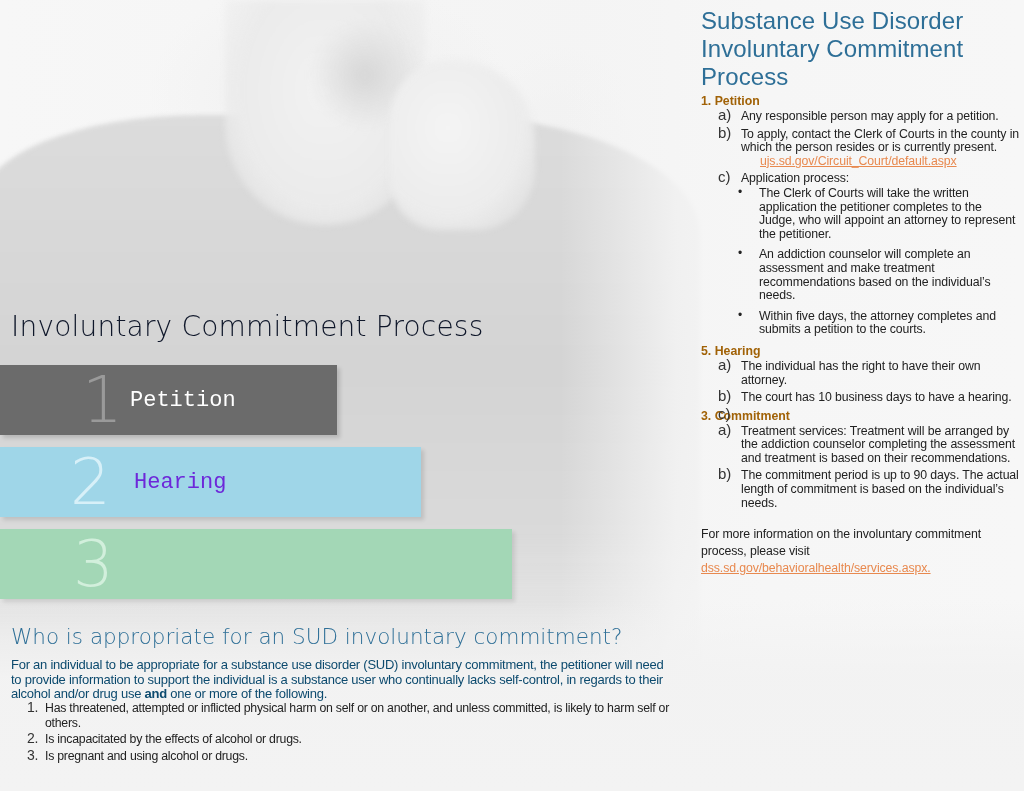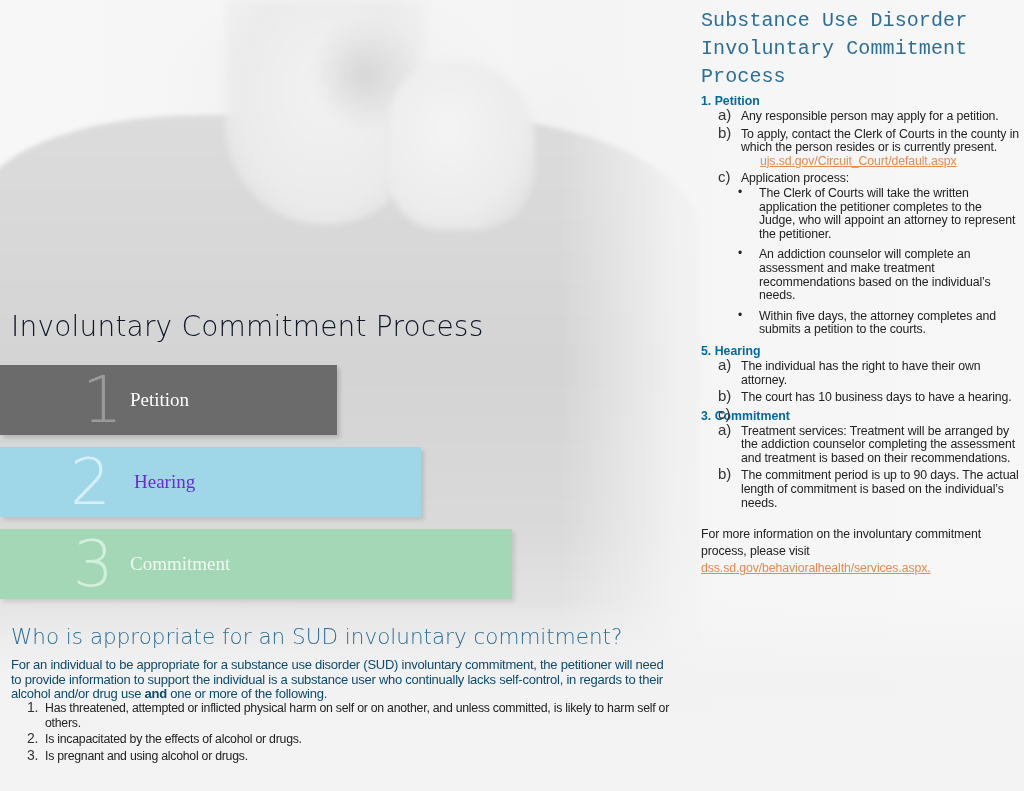--- a/index.html
+++ b/index.html
@@ -63,22 +63,22 @@
       position: absolute; left: 0; height: 70px;
       display: flex; align-items: center;
     }
     .step-bar .num {
       position: absolute; left: 70px; top: 50%; transform: translateY(-50%);
       font-family: "DejaVu Sans", sans-serif; font-weight: 200;
       font-size: 64px; line-height: 1;
     }
     .step-bar .lbl {
       position: absolute; left: 130px; top: 50%; transform: translateY(-50%);
-      font-family: Liberation Serif, serif;
-      font-size: 19px; color: #ffffff; white-space: nowrap;
+      font-family: Liberation Mono, monospace;
+      font-size: 22px; color: #ffffff; white-space: nowrap;
     }
     .step-1 { top: 365px; width: 337px; background: #6b6b6b; box-shadow: 3px 3px 4px rgba(0,0,0,0.15); }
     .step-1 .num { color: #9a9a9a; left: 82px; }
     .step-2 { top: 447px; width: 421px; background: #9fd6e8; box-shadow: 3px 3px 4px rgba(0,0,0,0.12); }
     .step-2 .num { color: #d7f0f8; }
     .step-2 .lbl { left: 134px; color: #6d28d9; }
     .step-3 { top: 529px; width: 512px; background: #a3d7b6; box-shadow: 3px 3px 4px rgba(0,0,0,0.10); }
     .step-3 .num { color: #d2efdc; left: 73px; }
     .step-3 .lbl { color: #f0faf3; }
 
@@ -102,26 +102,26 @@
     .who-list li { position: relative; padding-left: 23px; margin-bottom: 2px; }
     .who-list li .n {
       position: absolute; left: 5px; top: -1px; font-size: 14px; color: #333;
     }
 
     
     .right-col {
       position: absolute; left: 701px; top: 7px; width: 320px;
     }
     .r-title {
-      font-family: Liberation Mono, monospace; font-weight: 300;
-      font-size: 20px; line-height: 28px; color: #2e6f97;
+      font-family: Liberation Sans, sans-serif; font-weight: 300;
+      font-size: 24px; line-height: 28px; color: #2e6f97;
       letter-spacing: 0.1px;
     }
     .sec-h {
-      font-weight: bold; font-size: 12.3px; line-height: 14px; color: #0369a1;
+      font-weight: bold; font-size: 12.3px; line-height: 14px; color: #a16207;
       margin-top: 3px; margin-bottom: 2px;
     }
     .r-item {
       position: relative; padding-left: 40px; font-size: 12.3px; line-height: 13.6px;
       color: #222; margin-bottom: 4px; letter-spacing: -0.1px;
     }
     .r-item .ltr {
       position: absolute; left: 17px; top: -2px; font-size: 15px; color: #333;
     }
     .r-link {
@@ -153,21 +153,20 @@
 <div class="step-bar step-1">
   <span class="num">1</span>
   <span class="lbl">Petition</span>
 </div>
 <div class="step-bar step-2">
   <span class="num">2</span>
   <span class="lbl">Hearing</span>
 </div>
 <div class="step-bar step-3">
   <span class="num">3</span>
-  <span class="lbl">Commitment</span>
 </div>
 
 <h2 class="who-title">Who is appropriate for an SUD involuntary commitment?</h2>
 <p class="who-body"><span>For an individual to be appropriate for a substance use disorder (SUD) involuntary commitment, the petitioner will need to provide information to support the individual is a substance user who continually lacks self-control, in regards to their alcohol and/or drug use </span><b>and</b><span> one or more of the following.</span></p>
 <ol class="who-list">
   <li><span class="n">1.</span><span>Has threatened, attempted or inflicted physical harm on self or on another, and unless committed, is likely to harm self or others.</span></li>
   <li><span class="n">2.</span><span>Is incapacitated by the effects of alcohol or drugs.</span></li>
   <li><span class="n">3.</span><span>Is pregnant and using alcohol or drugs.</span></li>
 </ol>
 

